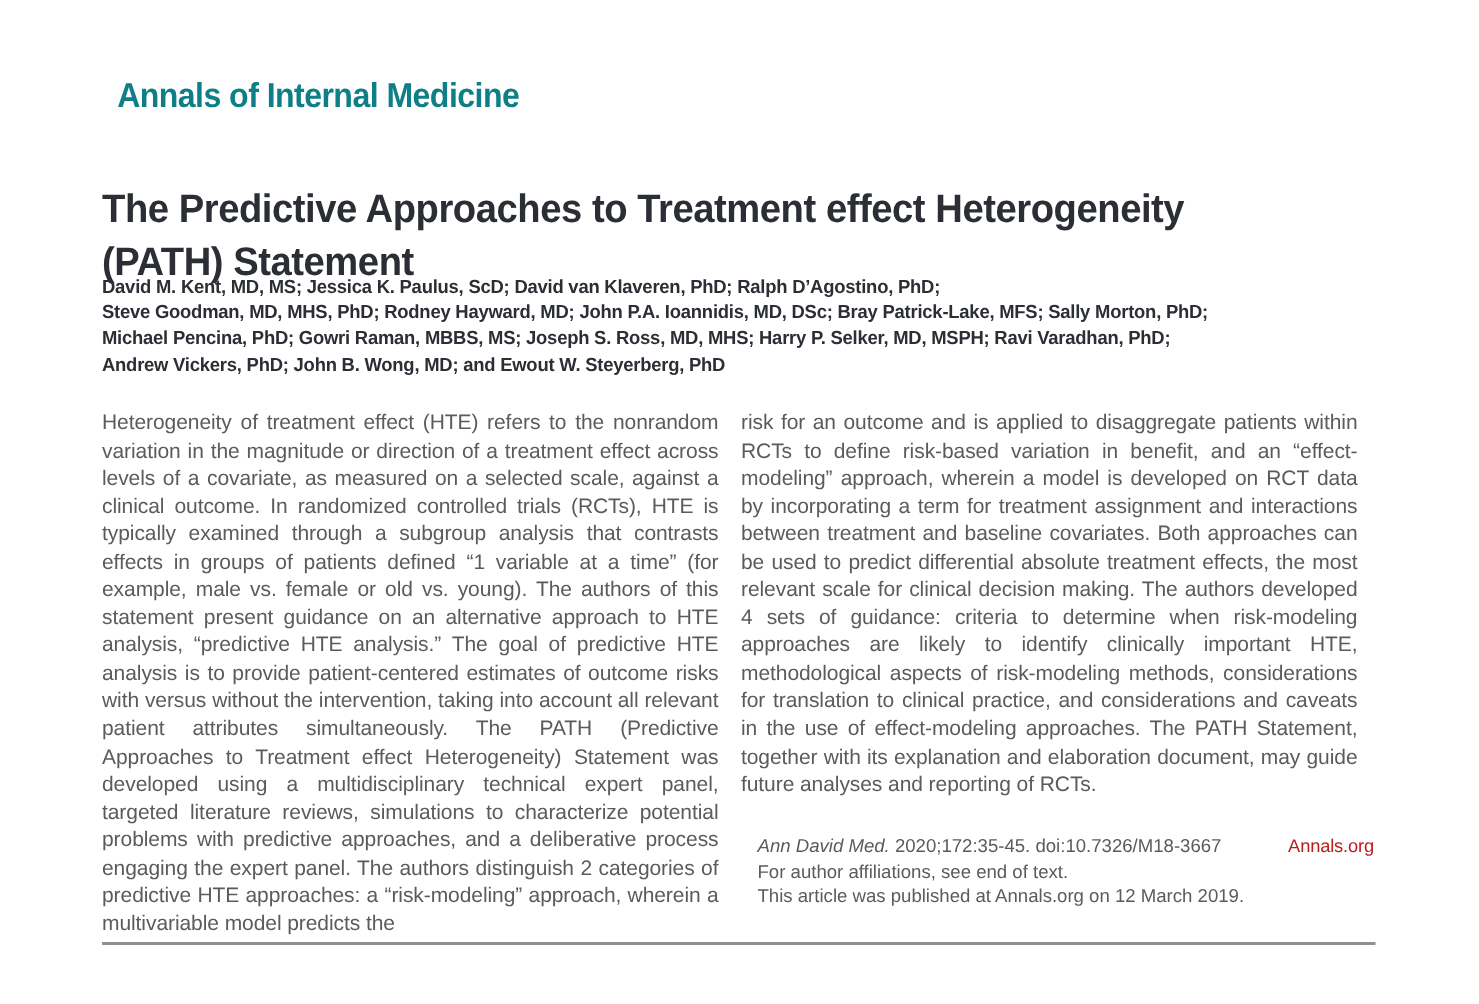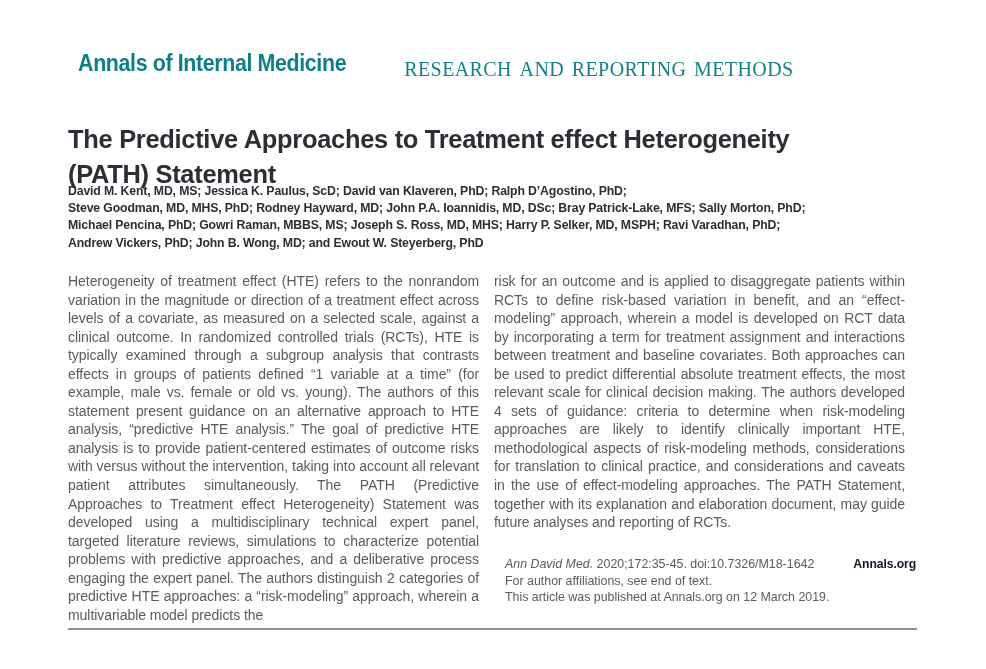--- a/index.html
+++ b/index.html
@@ -133,22 +133,22 @@
   .citation-row {
     display: flex;
     justify-content: space-between;
     align-items: baseline;
     white-space: nowrap;
   }
   .citation-text .journal-abbrev {
     font-style: italic;
   }
   .annals-org {
-    font-weight: bold;
-    color: #0f172a;
+    font-weight: normal;
+    color: #b91c1c;
     font-size: 12.2px;
     letter-spacing: -0.1px;
   }
   .citation-line { white-space: nowrap; }
 
   
   .bottom-rule {
     position: absolute;
     left: 68px;
     top: 628px;
@@ -157,21 +157,20 @@
     background: #8e9094;
   }
 </style>
 </head>
 <body>
 
 <div class="page">
 
   <div class="masthead">
     <span class="journal-name">Annals of Internal Medicine</span>
-    <span class="section-title">Research and Reporting Methods</span>
   </div>
 
   <h1 class="article-title">The Predictive Approaches to Treatment effect Heterogeneity (PATH) Statement</h1>
 
   <div class="authors">
     <div class="author-line">David M. Kent, MD, MS; Jessica K. Paulus, ScD; David van Klaveren, PhD; Ralph D’Agostino, PhD;</div>
     <div class="author-line">Steve Goodman, MD, MHS, PhD; Rodney Hayward, MD; John P.A. Ioannidis, MD, DSc; Bray Patrick-Lake, MFS; Sally Morton, PhD;</div>
     <div class="author-line">Michael Pencina, PhD; Gowri Raman, MBBS, MS; Joseph S. Ross, MD, MHS; Harry P. Selker, MD, MSPH; Ravi Varadhan, PhD;</div>
     <div class="author-line">Andrew Vickers, PhD; John B. Wong, MD; and Ewout W. Steyerberg, PhD</div>
   </div>
@@ -179,21 +178,21 @@
   <div class="abstract">
     <div class="col col-left">
       <p>Heterogeneity of treatment effect (HTE) refers to the nonrandom variation in the magnitude or direction of a treatment effect across levels of a covariate, as measured on a selected scale, against a clinical outcome. In randomized controlled trials (RCTs), HTE is typically examined through a subgroup analysis that contrasts effects in groups of patients defined “1 variable at a time” (for example, male vs. female or old vs. young). The authors of this statement present guidance on an alternative approach to HTE analysis, “predictive HTE analysis.” The goal of predictive HTE analysis is to provide patient-centered estimates of outcome risks with versus without the intervention, taking into account all relevant patient attributes simultaneously. The PATH (Predictive Approaches to Treatment effect Heterogeneity) Statement was developed using a multidisciplinary technical expert panel, targeted literature reviews, simulations to characterize potential problems with predictive approaches, and a deliberative process engaging the expert panel. The authors distinguish 2 categories of predictive HTE approaches: a “risk-modeling” approach, wherein a multivariable model predicts the</p>
     </div>
     <div class="col col-right">
       <p class="last-line-natural">risk for an outcome and is applied to disaggregate patients within RCTs to define risk-based variation in benefit, and an “effect-modeling” approach, wherein a model is developed on RCT data by incorporating a term for treatment assignment and interactions between treatment and baseline covariates. Both approaches can be used to predict differential absolute treatment effects, the most relevant scale for clinical decision making. The authors developed 4 sets of guidance: criteria to determine when risk-modeling approaches are likely to identify clinically important HTE, methodological aspects of risk-modeling methods, considerations for translation to clinical practice, and considerations and caveats in the use of effect-modeling approaches. The PATH Statement, together with its explanation and elaboration document, may guide future analyses and reporting of RCTs.</p>
     </div>
 
     <div class="citation">
       <div class="citation-row">
-        <span class="citation-text"><span class="journal-abbrev">Ann David Med.</span><span> 2020;172:35-45. doi:10.7326/M18-1642</span></span>
+        <span class="citation-text"><span class="journal-abbrev">Ann David Med.</span><span> 2020;172:35-45. doi:10.7326/M18-3667</span></span>
         <span class="annals-org">Annals.org</span>
       </div>
       <div class="citation-line">For author affiliations, see end of text.</div>
       <div class="citation-line">This article was published at Annals.org on 12 March 2019.</div>
     </div>
   </div>
 
   <div class="bottom-rule"></div>
 
 </div>

